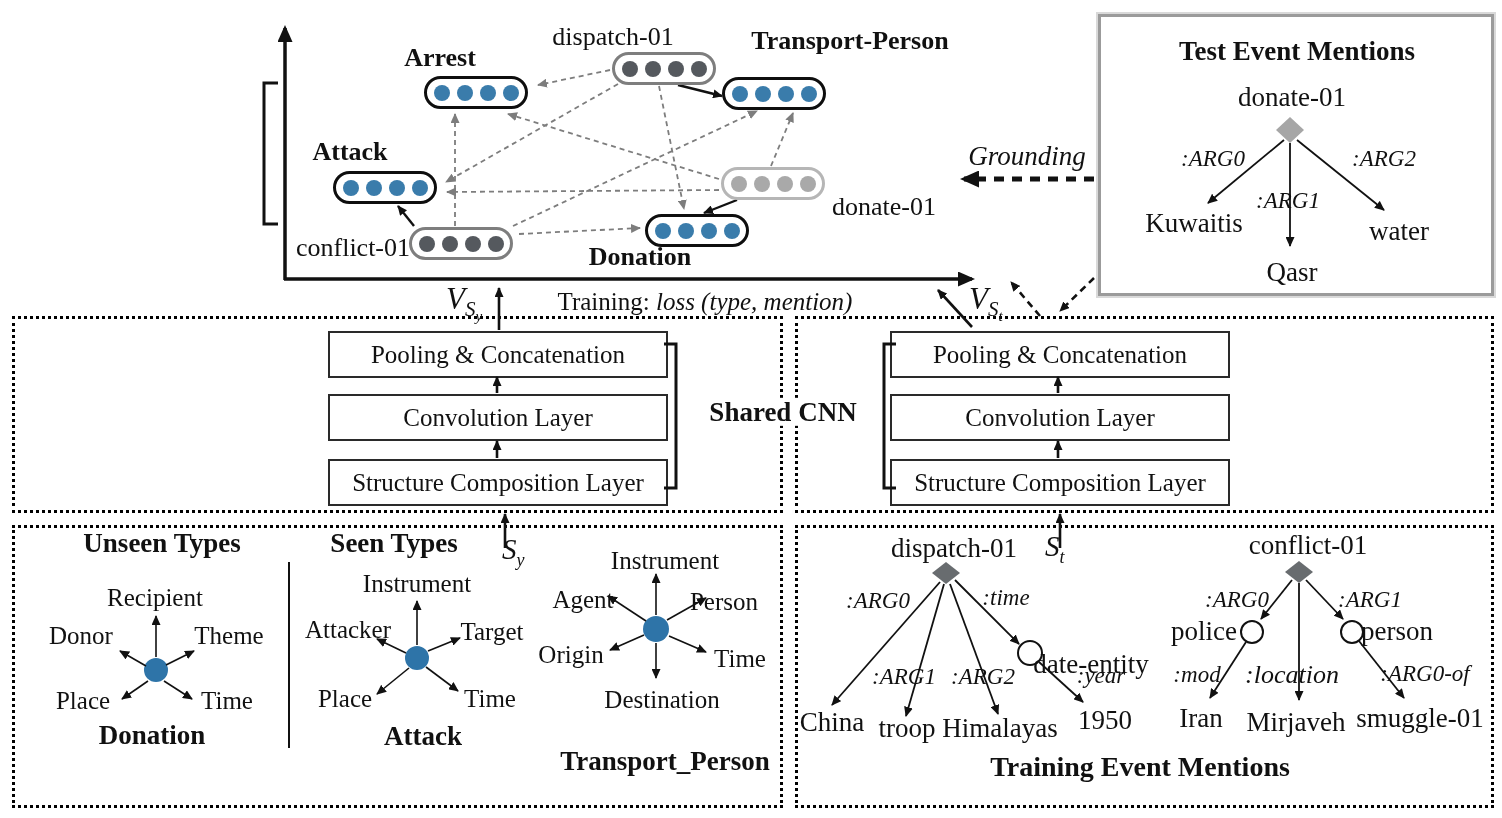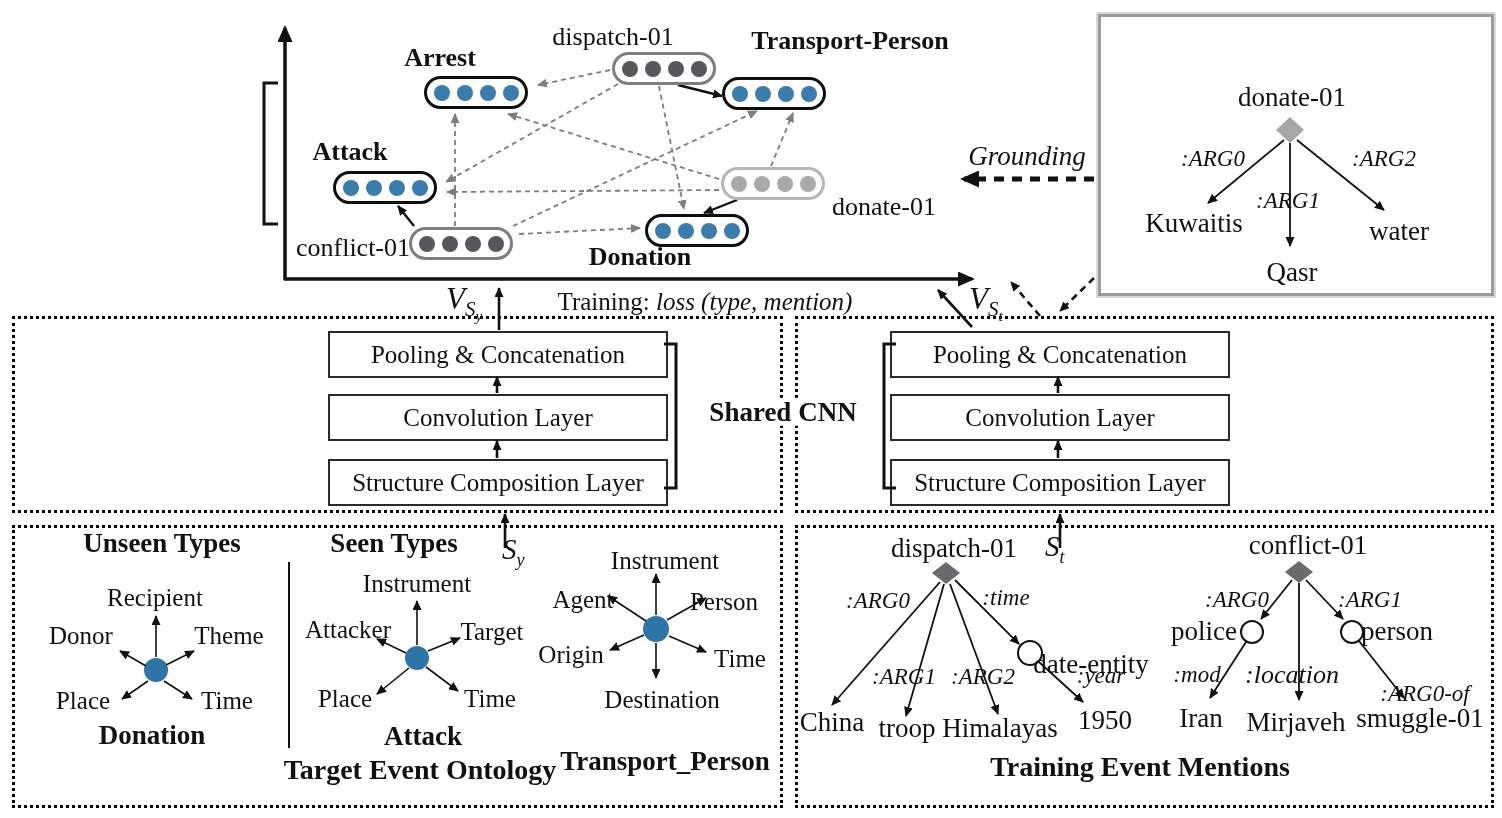--- a/index.html
+++ b/index.html
@@ -216,20 +216,21 @@
   <div class="lbl f26" style="left:353px;top:248px;">conflict-01</div>
   <div class="lbl b f26" style="left:640px;top:257px;">Donation</div>
   <div class="lbl f26" style="left:884px;top:207px;">donate-01</div>
 
   <div class="vlab" style="left:446px;top:281px;"><span class="v1">V</span><span class="v2">S</span><span class="v3">y</span></div>
   <div class="vlab" style="left:969px;top:281px;"><span class="v1">V</span><span class="v2">S</span><span class="v3">t</span></div>
   <div class="lbl" style="left:705px;top:302px;"><span>Training: </span><span class="i">loss (type, mention)</span></div>
 
   <div class="lbl i f27" style="left:1027px;top:156px;">Grounding</div>
 
+  <div class="lbl b f27" style="left:1297px;top:51px;">Test Event Mentions</div>
   <div class="lbl f27" style="left:1292px;top:97px;">donate-01</div>
   <div class="lbl i f23" style="left:1213px;top:159px;">:ARG0</div>
   <div class="lbl i f23" style="left:1384px;top:159px;">:ARG2</div>
   <div class="lbl i f23" style="left:1288px;top:201px;">:ARG1</div>
   <div class="lbl f27" style="left:1194px;top:223px;">Kuwaitis</div>
   <div class="lbl f27" style="left:1399px;top:231px;">water</div>
   <div class="lbl f27" style="left:1292px;top:272px;">Qasr</div>
 
   <div class="lbl b f27 whitebg" style="left:783px;top:412px;">Shared CNN</div>
 
@@ -252,21 +253,20 @@
   <div class="lbl b f27" style="left:423px;top:736px;">Attack</div>
 
   <div class="lbl" style="left:665px;top:561px;">Instrument</div>
   <div class="lbl" style="left:583px;top:600px;">Agent</div>
   <div class="lbl" style="left:724px;top:602px;">Person</div>
   <div class="lbl" style="left:571px;top:655px;">Origin</div>
   <div class="lbl" style="left:740px;top:659px;">Time</div>
   <div class="lbl" style="left:662px;top:700px;">Destination</div>
   <div class="lbl b f27" style="left:665px;top:739px;margin-top:22px;">Transport_Person</div>
 
-  <div class="lbl b f28" style="left:420px;top:770px;">Target Event Ontology</div>
 
   <div class="lbl f27" style="left:954px;top:548px;">dispatch-01</div>
   <div class="slab" style="left:1045px;top:530px;"><span class="s1">S</span><span class="s2">t</span></div>
   <div class="lbl i f23" style="left:878px;top:601px;">:ARG0</div>
   <div class="lbl i f23" style="left:1006px;top:598px;">:time</div>
   <div class="lbl f27" style="left:1091px;top:664px;">date-entity</div>
   <div class="lbl i f23" style="left:904px;top:677px;">:ARG1</div>
   <div class="lbl i f23" style="left:983px;top:677px;">:ARG2</div>
   <div class="lbl i f23" style="left:1101px;top:676px;">:year</div>
   <div class="lbl f27" style="left:832px;top:722px;">China</div>
@@ -274,20 +274,20 @@
   <div class="lbl f27" style="left:1000px;top:728px;">Himalayas</div>
   <div class="lbl f27" style="left:1105px;top:720px;">1950</div>
 
   <div class="lbl f27" style="left:1308px;top:545px;">conflict-01</div>
   <div class="lbl i f23" style="left:1237px;top:600px;">:ARG0</div>
   <div class="lbl i f23" style="left:1370px;top:600px;">:ARG1</div>
   <div class="lbl f27" style="left:1204px;top:631px;">police</div>
   <div class="lbl f27" style="left:1397px;top:631px;">person</div>
   <div class="lbl i f23" style="left:1197px;top:675px;">:mod</div>
   <div class="lbl i f26" style="left:1292px;top:675px;">:location</div>
-  <div class="lbl i f23" style="left:1425px;top:674px;margin-top:20px;">:ARG0-of</div>
+  <div class="lbl i f23" style="left:1425px;top:674px;">:ARG0-of</div>
   <div class="lbl f27" style="left:1201px;top:718px;">Iran</div>
   <div class="lbl f27" style="left:1296px;top:722px;">Mirjaveh</div>
   <div class="lbl f27" style="left:1420px;top:718px;">smuggle-01</div>
 
   <div class="lbl b f28" style="left:1140px;top:767px;">Training Event Mentions</div>
 
 </div>
 
 </body></html>

